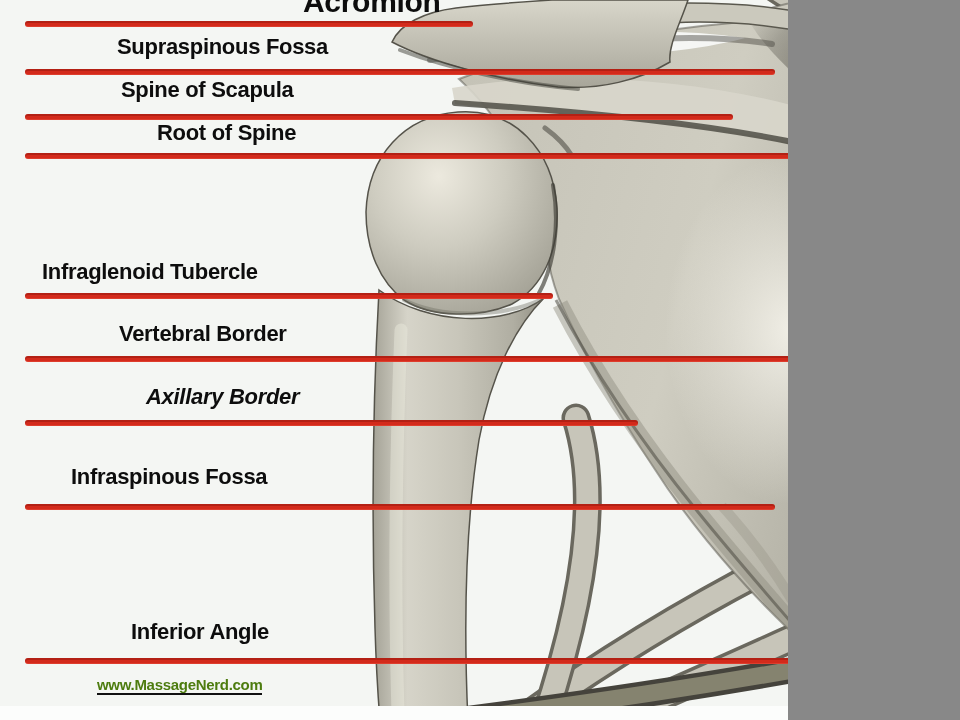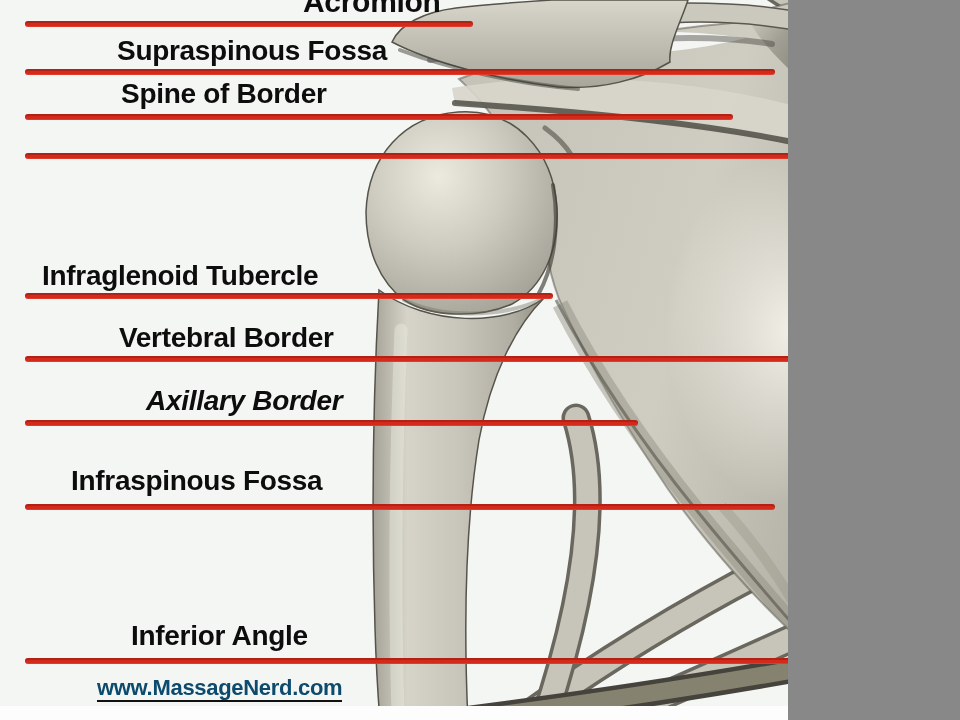--- a/index.html
+++ b/index.html
@@ -4,28 +4,28 @@
 <style>
   html,body{margin:0;padding:0;background:#888;}
   .stage{
     position:relative;width:788px;height:720px;overflow:hidden;
     background:#f3f5f2;
     font-family:"Liberation Sans","DejaVu Sans",sans-serif;
   }
   .stage svg{position:absolute;left:0;top:0;}
   .lbl{
     position:absolute;font-weight:bold;color:#0d0d0d;
-    font-size:28px;line-height:1.04;white-space:nowrap;letter-spacing:-0.3px;
+    font-size:22px;line-height:1.04;white-space:nowrap;letter-spacing:-0.3px;
   }
   .leader{
     position:absolute;height:6px;background:#d32a1b;border-radius:3px;
     box-shadow:inset 0 2px 0 rgba(120,15,8,.35), inset 0 -1px 0 rgba(255,120,100,.25);
   }
   .watermark{
-    position:absolute;font-weight:bold;color:#0c4a6e;font-size:22px;
+    position:absolute;font-weight:bold;color:#4d7c0f;font-size:15px;
     white-space:nowrap;letter-spacing:-0.3px;
     border-bottom:2px solid #111;padding-bottom:1px;line-height:1.0;
   }
   .strip{position:absolute;background:#fcfdfc;}
   .glyph-box{
     position:absolute;width:9px;height:16px;border:2px solid #4c4c48;
     background:rgba(252,252,250,.6);transform:skewX(-5deg);
   }
   
   .ribO{fill:none;stroke:#6a685e;stroke-width:29;stroke-linecap:round;}
@@ -162,21 +162,22 @@
   <div class="leader" style="left:25px;top:114px;width:708px;"></div>
   <div class="leader" style="left:25px;top:153px;width:845px;"></div>
   <div class="leader" style="left:25px;top:293px;width:528px;"></div>
   <div class="leader" style="left:25px;top:356px;width:898px;"></div>
   <div class="leader" style="left:25px;top:420px;width:613px;"></div>
   <div class="leader" style="left:25px;top:504px;width:750px;"></div>
   <div class="leader" style="left:25px;top:658px;width:785px;"></div>
 
   <div class="lbl" style="left:303px;top:-14px;font-size:30px;">Acromion</div>
   <div class="lbl" style="left:117px;top:36px;">Supraspinous Fossa</div>
-  <div class="lbl" style="left:121px;top:79px;">Spine of Border</div>
+  <div class="lbl" style="left:121px;top:79px;">Spine of Scapula</div>
+  <div class="lbl" style="left:157px;top:122px;">Root of Spine</div>
   <div class="lbl" style="left:42px;top:261px;">Infraglenoid Tubercle</div>
   <div class="lbl" style="left:119px;top:323px;text-align:right;">Vertebral Border</div>
   <div class="lbl" style="left:146px;top:386px;font-style:italic;">Axillary Border</div>
   <div class="lbl" style="left:131px;top:621px;">Inferior Angle</div>
   <div class="lbl" style="left:71px;top:466px;">Infraspinous Fossa</div>
 
   <div class="watermark" style="left:97px;top:677px;">www.MassageNerd.com</div>
 
   <div class="glyph-box" style="left:826px;top:666px;"></div>
 

